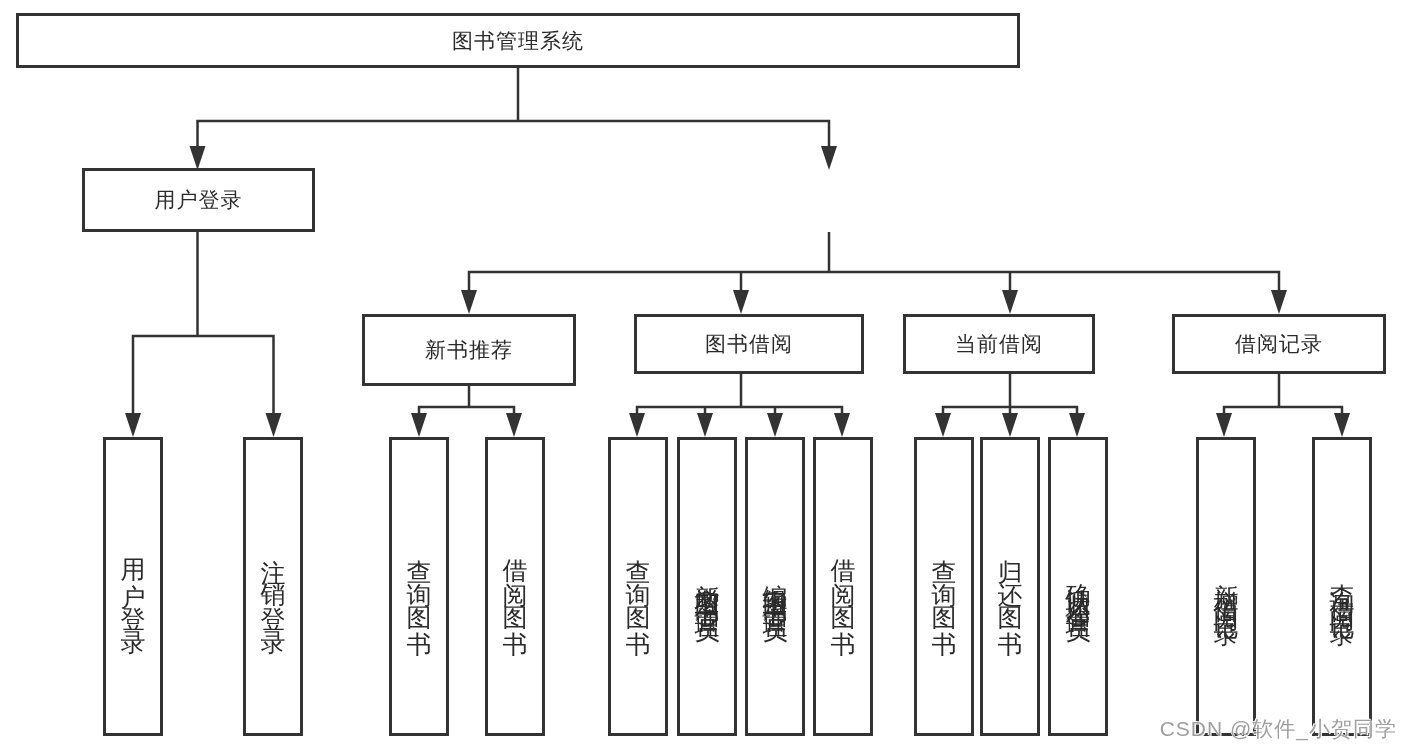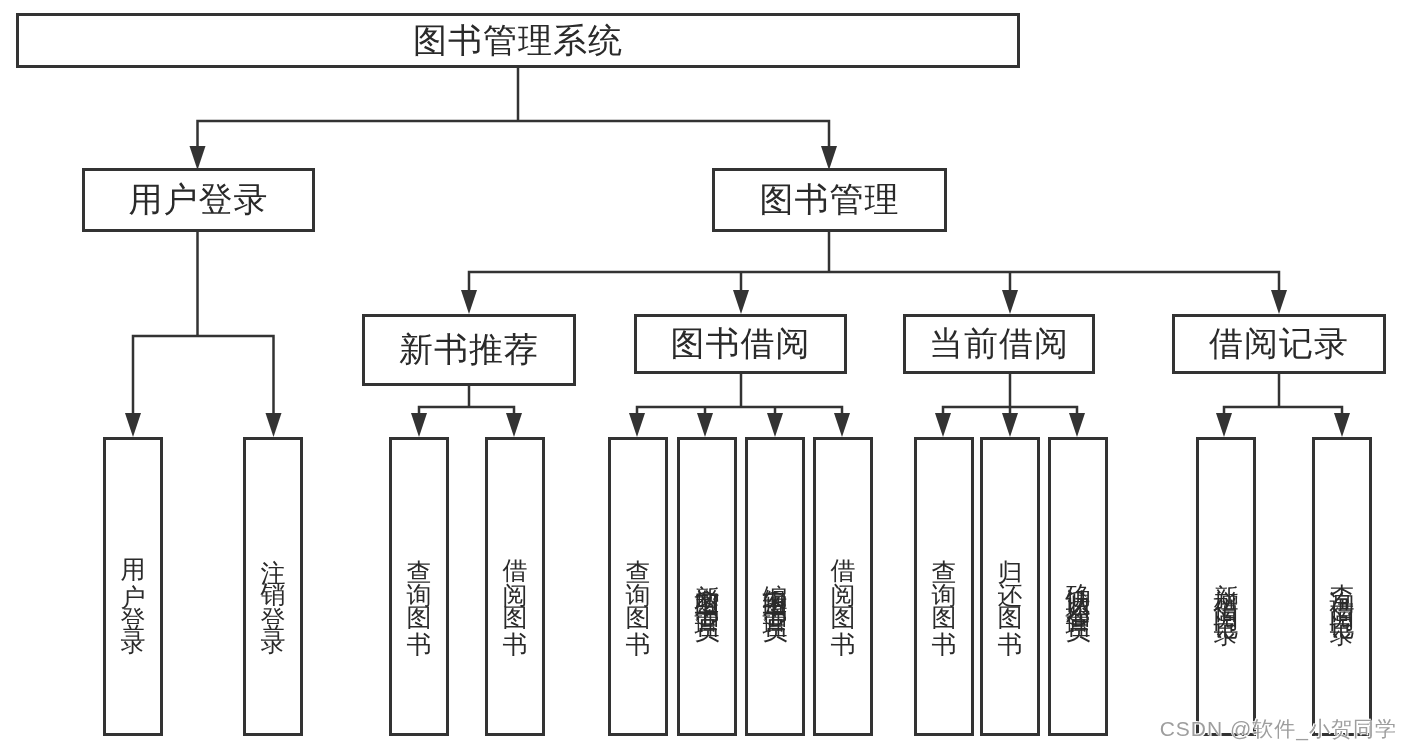--- a/index.html
+++ b/index.html
@@ -24,21 +24,21 @@
     width: 1405px; height: 747px;
   }
   .node {
     position: absolute;
     background: #ffffff;
     border: 3px solid var(--line);
     display: flex;
     align-items: center;
     justify-content: center;
     color: var(--text);
-    font-size: 34px;
+    font-size: 21px;
     letter-spacing: 1px;
     white-space: nowrap;
   }
   .leaf {
     position: absolute;
     top: 437px;
     width: 60px;
     height: 299px;
     background: #ffffff;
     border: 3px solid var(--line);
@@ -125,28 +125,25 @@
     </g>
   </svg>
 
   <div class="node" style="left:16px; top:13px; width:1004px; height:55px;">
     <span>图书管理系统</span>
   </div>
 
   <div class="node" style="left:82px; top:168px; width:233px; height:64px;">
     <span>用户登录</span>
   </div>
-  <div class="node" style="left:712px; top:168px; width:235px; height:64px;">
-    <span>图书管理</span>
-  </div>
 
   <div class="node" style="left:362px; top:314px; width:214px; height:72px;">
     <span>新书推荐</span>
   </div>
-  <div class="node" style="left:634px; top:314px; width:213px; height:60px;">
+  <div class="node" style="left:634px; top:314px; width:230px; height:60px;">
     <span>图书借阅</span>
   </div>
   <div class="node" style="left:903px; top:314px; width:192px; height:60px;">
     <span>当前借阅</span>
   </div>
   <div class="node" style="left:1172px; top:314px; width:214px; height:60px;">
     <span>借阅记录</span>
   </div>
 
   <div class="leaf" style="left:103px;">

